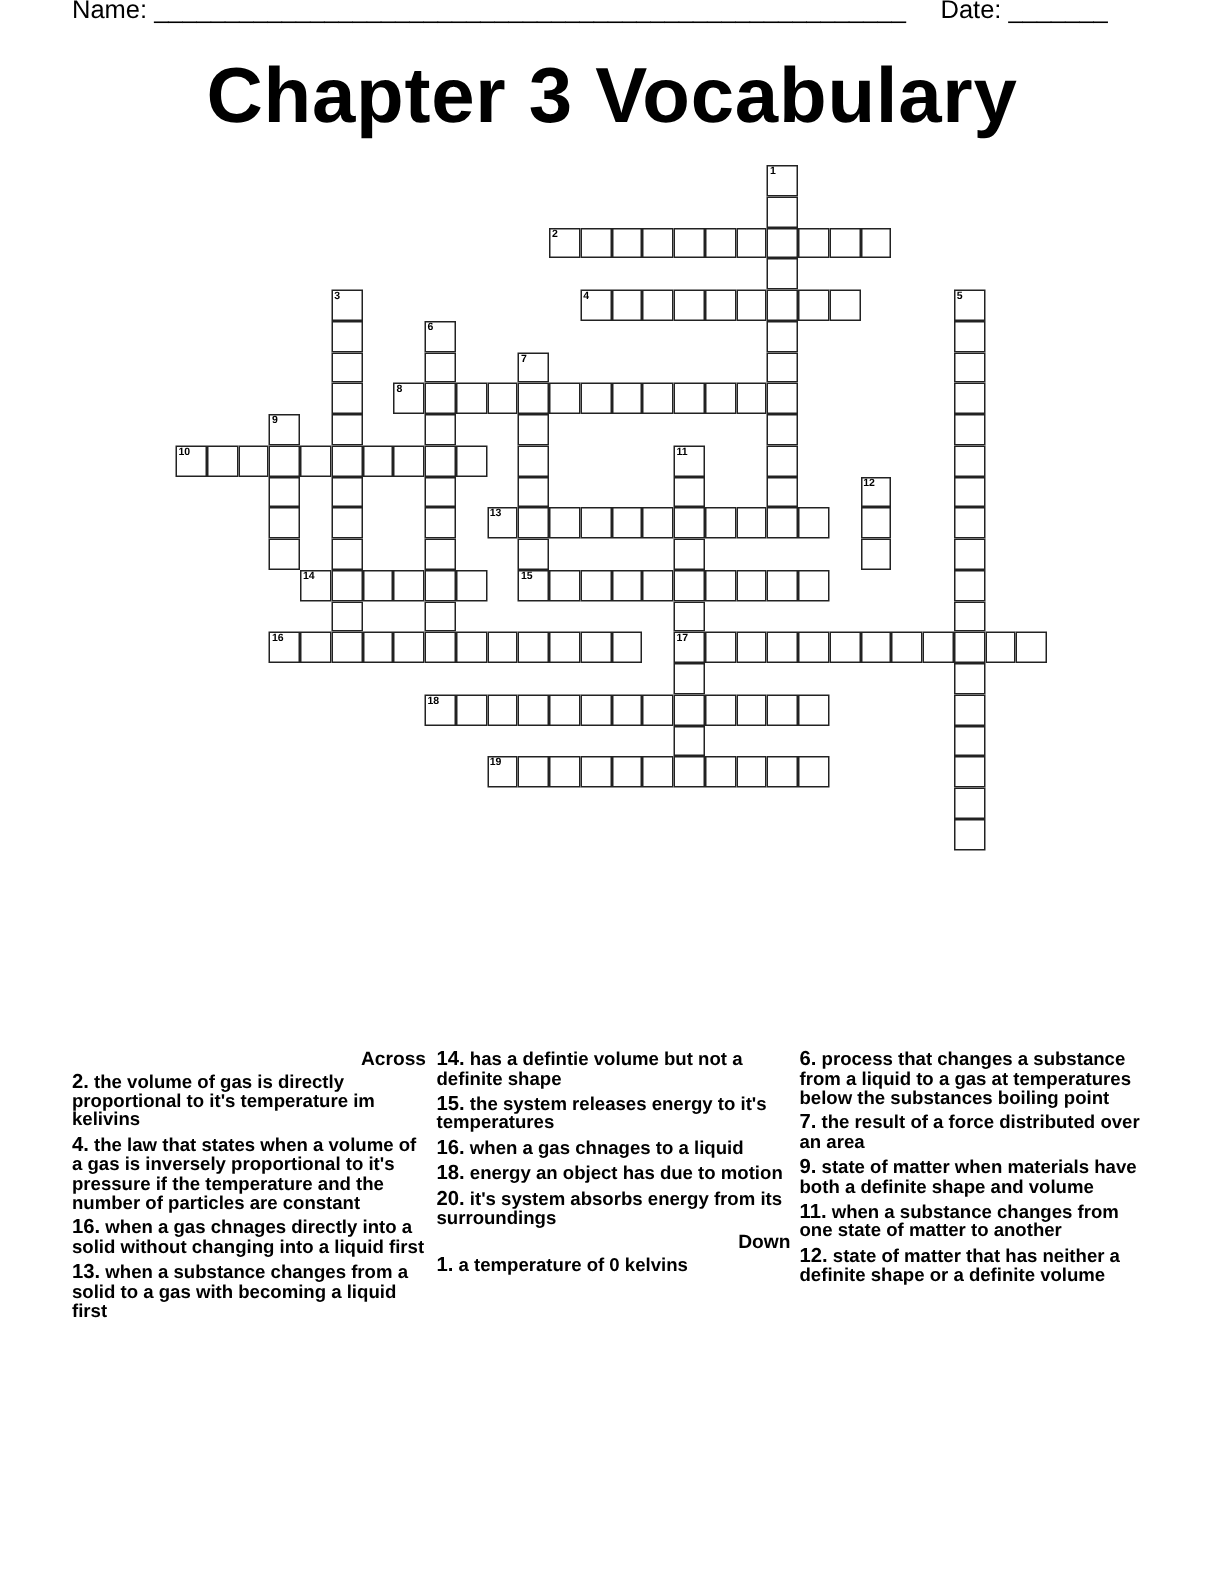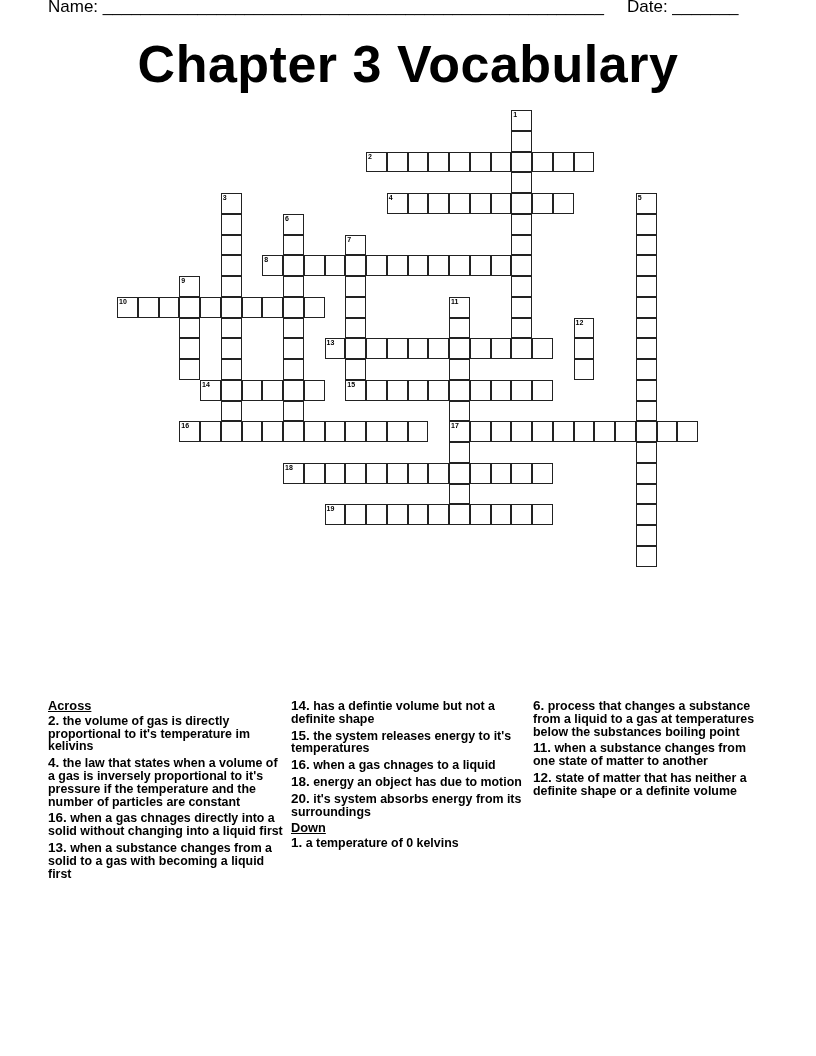--- a/index.html
+++ b/index.html
@@ -9,21 +9,21 @@
   .title { position: absolute; top: 34px; left: 0; width: 816px; text-align: center; font-size: 52px; font-weight: bold; font-family: "Liberation Sans", sans-serif; letter-spacing: 0.5px; }
   #grid { position: absolute; left: 117px; top: 110px; width: 600px; height: 480px; }
   .cell { position: absolute; width: 20.75px; height: 20.75px; box-sizing: border-box; border: 1.3px solid #222; background: #fff; }
   .cell .num { position: absolute; top: 0px; left: 1px; font-size: 7px; font-weight: bold; font-family: "Liberation Sans", sans-serif; line-height: 8px; }
   .clues { position: absolute; top: 700px; font-family: "Liberation Sans", sans-serif; font-weight: bold; font-size: 12.4px; line-height: 12.8px; }
   .col1 { left: 48px; width: 236px; }
   .col2 { left: 291px; width: 236px; }
   .col3 { left: 533px; width: 236px; }
   .clue { margin-bottom: 4px; }
   .clue .n { font-size: 13.5px; }
-  .heading { text-decoration: underline; font-size: 12.8px; margin-bottom: 2px; }
+  .heading { font-size: 12.8px; margin-bottom: 2px; text-align: right; }
 </style>
 </head>
 <body>
 
 <div class="header-line">Name: _____________________________________________________</div>
 <div class="date-line">Date: _______</div>
 <div class="title">Chapter 3 Vocabulary</div>
 
 <div id="grid">
     <div class="cell" style="left: 394.25px; top: 0px;">
@@ -256,15 +256,17 @@
   <div class="clue"><span class="n">15.</span><span> the system releases energy to it's temperatures</span></div>
   <div class="clue"><span class="n">16.</span><span> when a gas chnages to a liquid</span></div>
   <div class="clue"><span class="n">18.</span><span> energy an object has due to motion</span></div>
   <div class="clue"><span class="n">20.</span><span> it's system absorbs energy from its surroundings</span></div>
   <div class="heading">Down</div>
   <div class="clue"><span class="n">1.</span><span> a temperature of 0 kelvins</span></div>
 </div>
 
 <div class="clues col3">
   <div class="clue"><span class="n">6.</span><span> process that changes a substance from a liquid to a gas at temperatures below the substances boiling point</span></div>
+  <div class="clue"><span class="n">7.</span><span> the result of a force distributed over an area</span></div>
+  <div class="clue"><span class="n">9.</span><span> state of matter when materials have both a definite shape and volume</span></div>
   <div class="clue"><span class="n">11.</span><span> when a substance changes from one state of matter to another</span></div>
   <div class="clue"><span class="n">12.</span><span> state of matter that has neither a definite shape or a definite volume</span></div>
 </div>
 
 </body></html>

